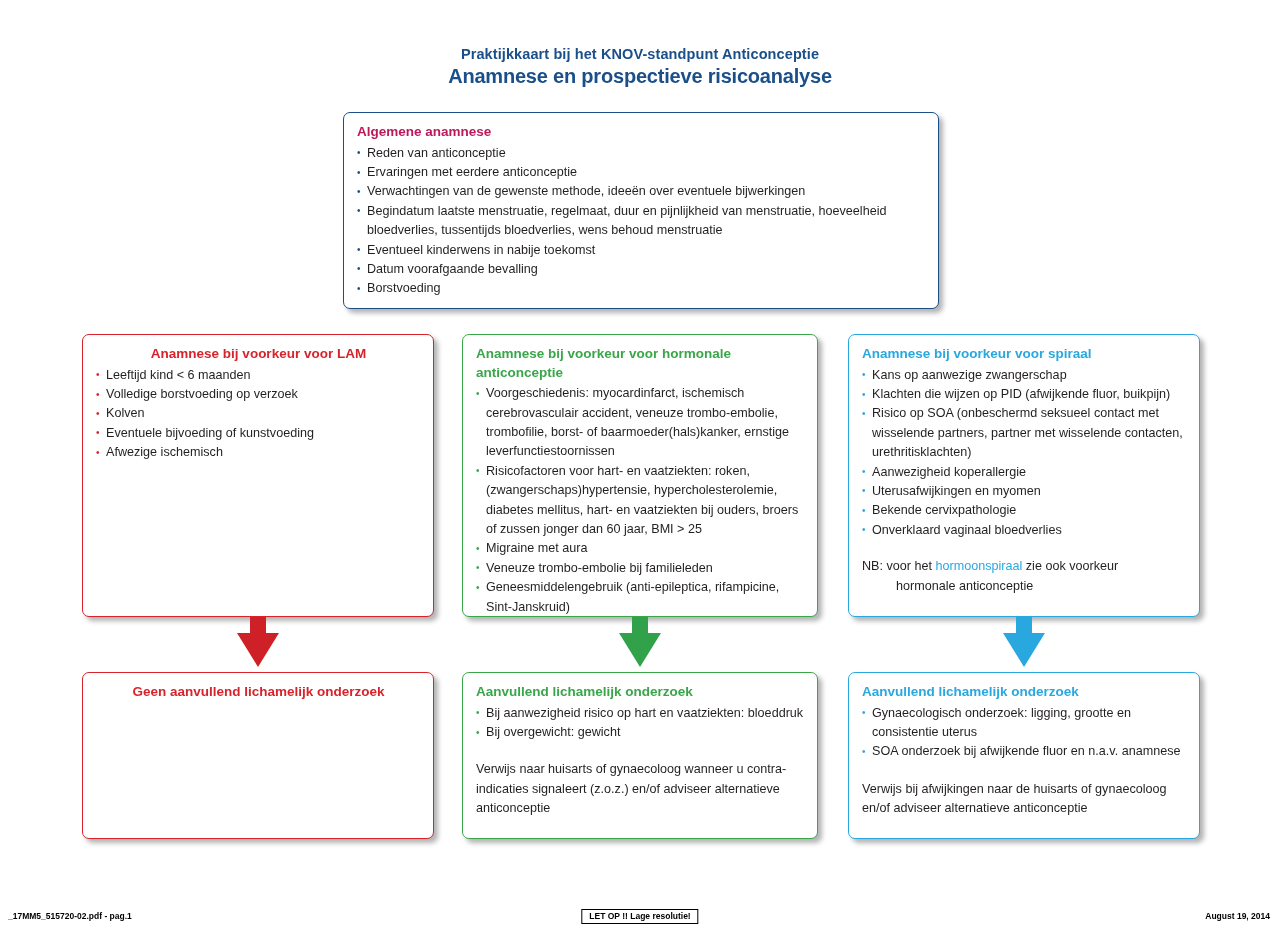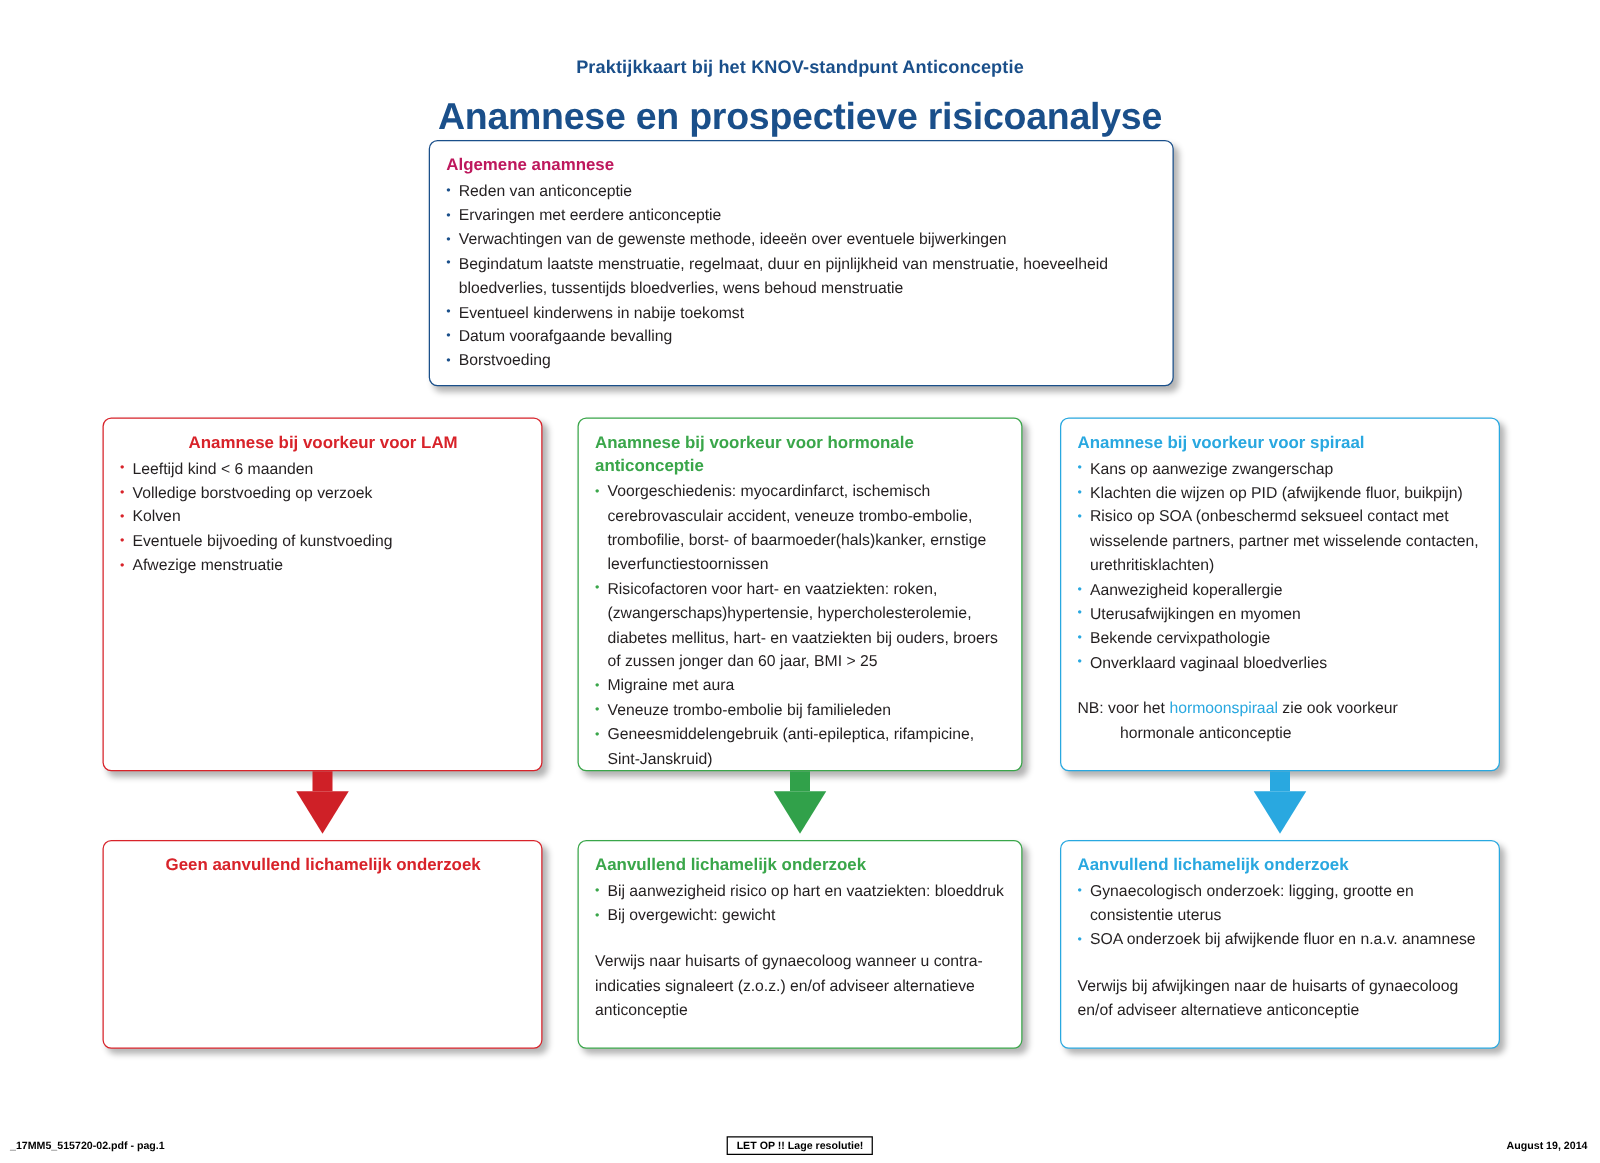--- a/index.html
+++ b/index.html
@@ -26,25 +26,25 @@
     text-align: center;
   }
   #subtitle-line {
     font-size: 14.5px;
     font-weight: bold;
     color: #1a4f8a;
     letter-spacing: 0.1px;
     line-height: 1.2;
   }
   #main-title {
-    font-size: 30px;
+    font-size: 20px;
     font-weight: bold;
     color: #1a4f8a;
     line-height: 1.15;
-    margin-top: 14px;
+    margin-top: 2px;
     letter-spacing: -0.2px;
   }
 
   
   .box {
     position: absolute;
     background: #ffffff;
     border-radius: 7px;
     box-sizing: border-box;
     box-shadow: 4px 4px 5px rgba(0,0,0,0.30);
@@ -198,21 +198,21 @@
 </div>
 
 <div class="box red" style="left:82px; top:334px; width:352px; height:283px;">
   <div class="box-inner">
     <div class="box-title">Anamnese bij voorkeur voor LAM</div>
     <ul class="bullets">
       <li>Leeftijd kind &lt; 6 maanden</li>
       <li>Volledige borstvoeding op verzoek</li>
       <li>Kolven</li>
       <li>Eventuele bijvoeding of kunstvoeding</li>
-      <li>Afwezige menstruatie</li>
+      <li>Afwezige ischemisch</li>
     </ul>
   </div>
 </div>
 
 <div class="box green" style="left:462px; top:334px; width:356px; height:283px;">
   <div class="box-inner">
     <div class="box-title">Anamnese bij voorkeur voor hormonale anticonceptie</div>
     <ul class="bullets">
       <li>Voorgeschiedenis: myocardinfarct, ischemisch cerebrovasculair accident, veneuze trombo-embolie, trombofilie, borst- of baarmoeder(hals)kanker, ernstige leverfunctiestoornissen</li>
       <li>Risicofactoren voor hart- en vaatziekten: roken, (zwangerschaps)hypertensie, hypercholesterolemie, diabetes mellitus, hart- en vaatziekten bij ouders, broers of zussen jonger dan 60 jaar, BMI &gt; 25</li>

